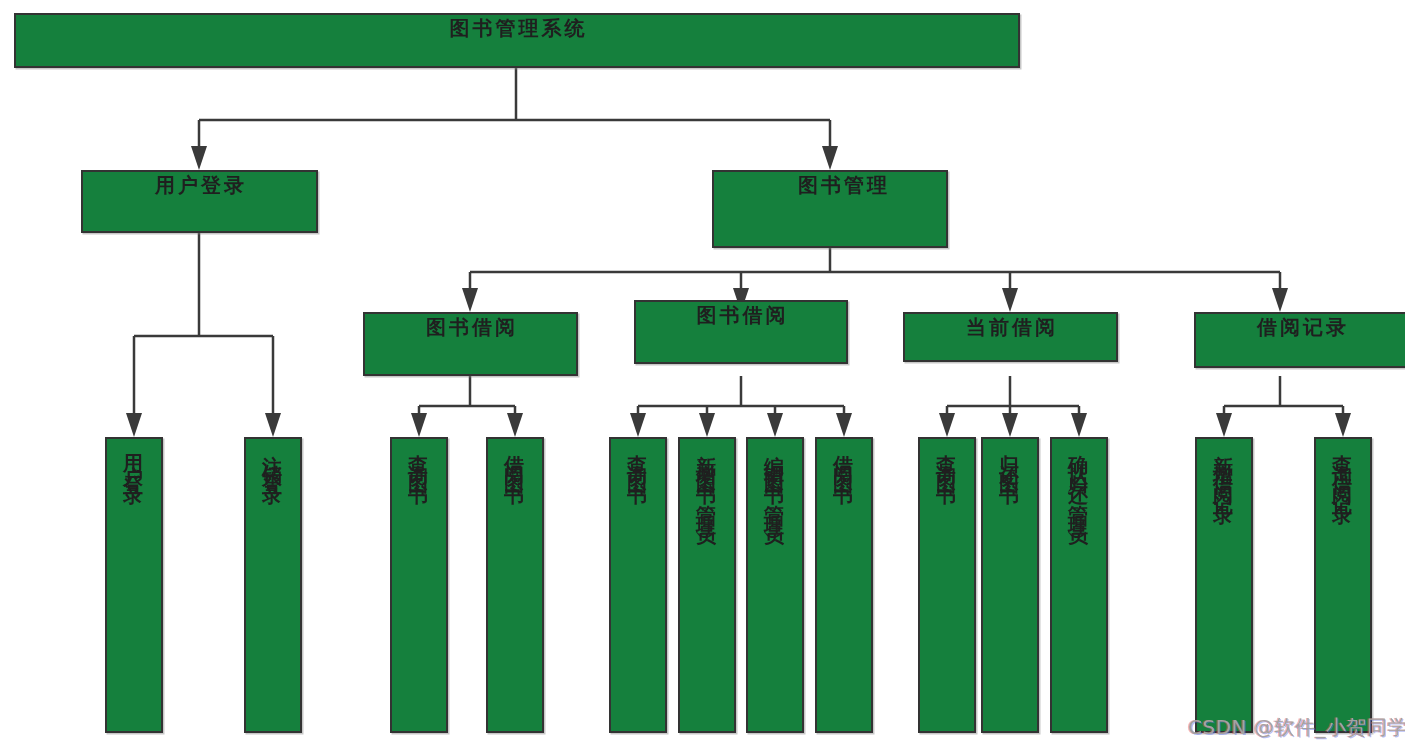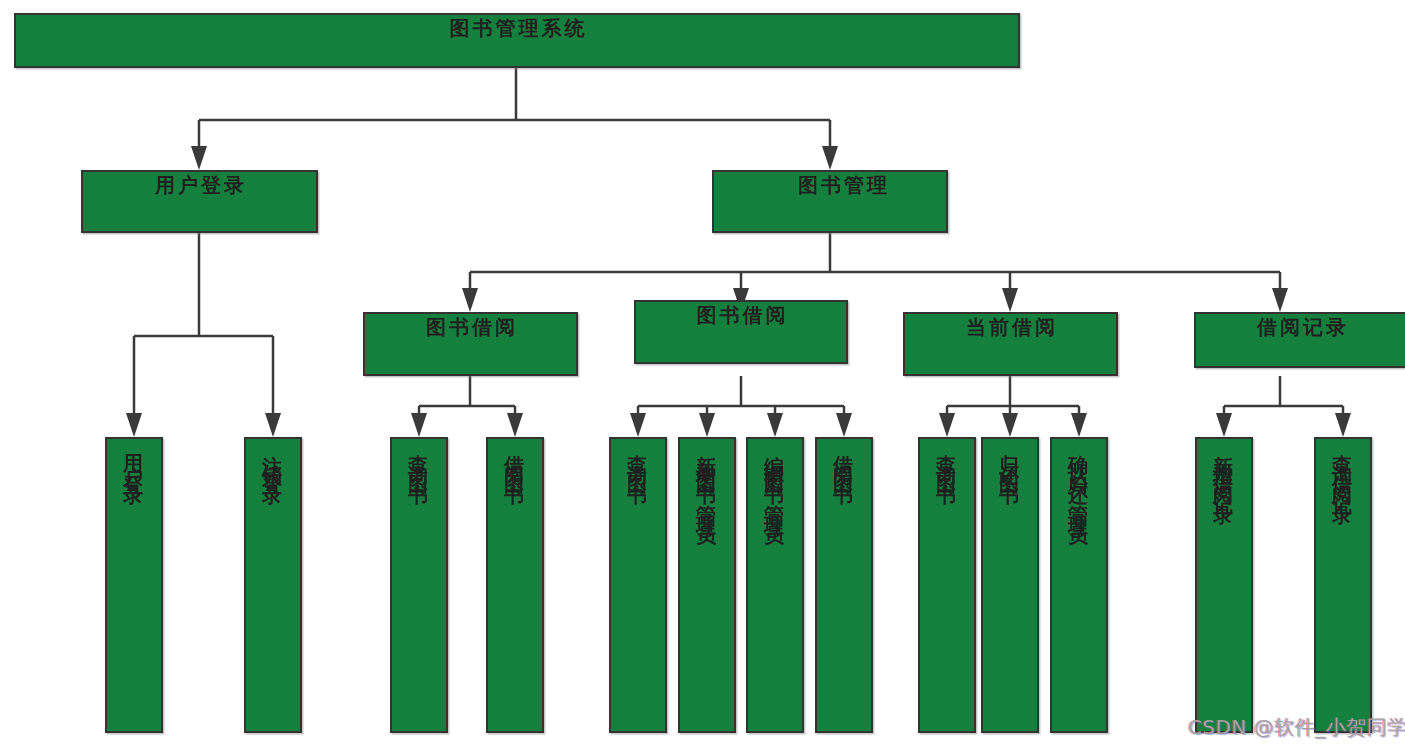--- a/index.html
+++ b/index.html
@@ -45,24 +45,24 @@
     text-orientation: mixed;
     font-size: 20px;
     letter-spacing: 10px;
     color: #1f1f1f;
     white-space: nowrap;
     margin-bottom: -10px; 
   }
   
   .n-root            { left: 14px;   top: 13px;  width: 1006px; height: 55px; }
   .n-user-login      { left: 81px;   top: 170px; width: 237px;  height: 63px; }
-  .n-book-mgmt       { left: 712px;  top: 170px; width: 236px;  height: 63px; padding-left: 25px; }
+  .n-book-mgmt       { left: 712px;  top: 170px; width: 236px;  height: 78px; padding-left: 25px; }
   .n-new-book        { left: 363px;  top: 312px; width: 215px;  height: 64px; }
   .n-book-borrow     { left: 634px;  top: 300px; width: 214px;  height: 64px; }
-  .n-current-borrow  { left: 903px;  top: 312px; width: 215px;  height: 64px; }
+  .n-current-borrow  { left: 903px;  top: 312px; width: 215px;  height: 50px; }
   .n-borrow-records  { left: 1194px; top: 312px; width: 215px;  height: 56px; }
   .leaf { top: 437px; width: 58px; height: 296px; }
   .n-leaf-user-login     { left: 105px;  }
   .n-leaf-logout         { left: 244px;  }
   .n-leaf-query-book-1   { left: 390px;  }
   .n-leaf-borrow-book-1  { left: 486px;  }
   .n-leaf-query-book-2   { left: 609px;  }
   .n-leaf-add-book       { left: 678px;  }
   .n-leaf-edit-book      { left: 746px;  }
   .n-leaf-borrow-book-2  { left: 815px;  }

